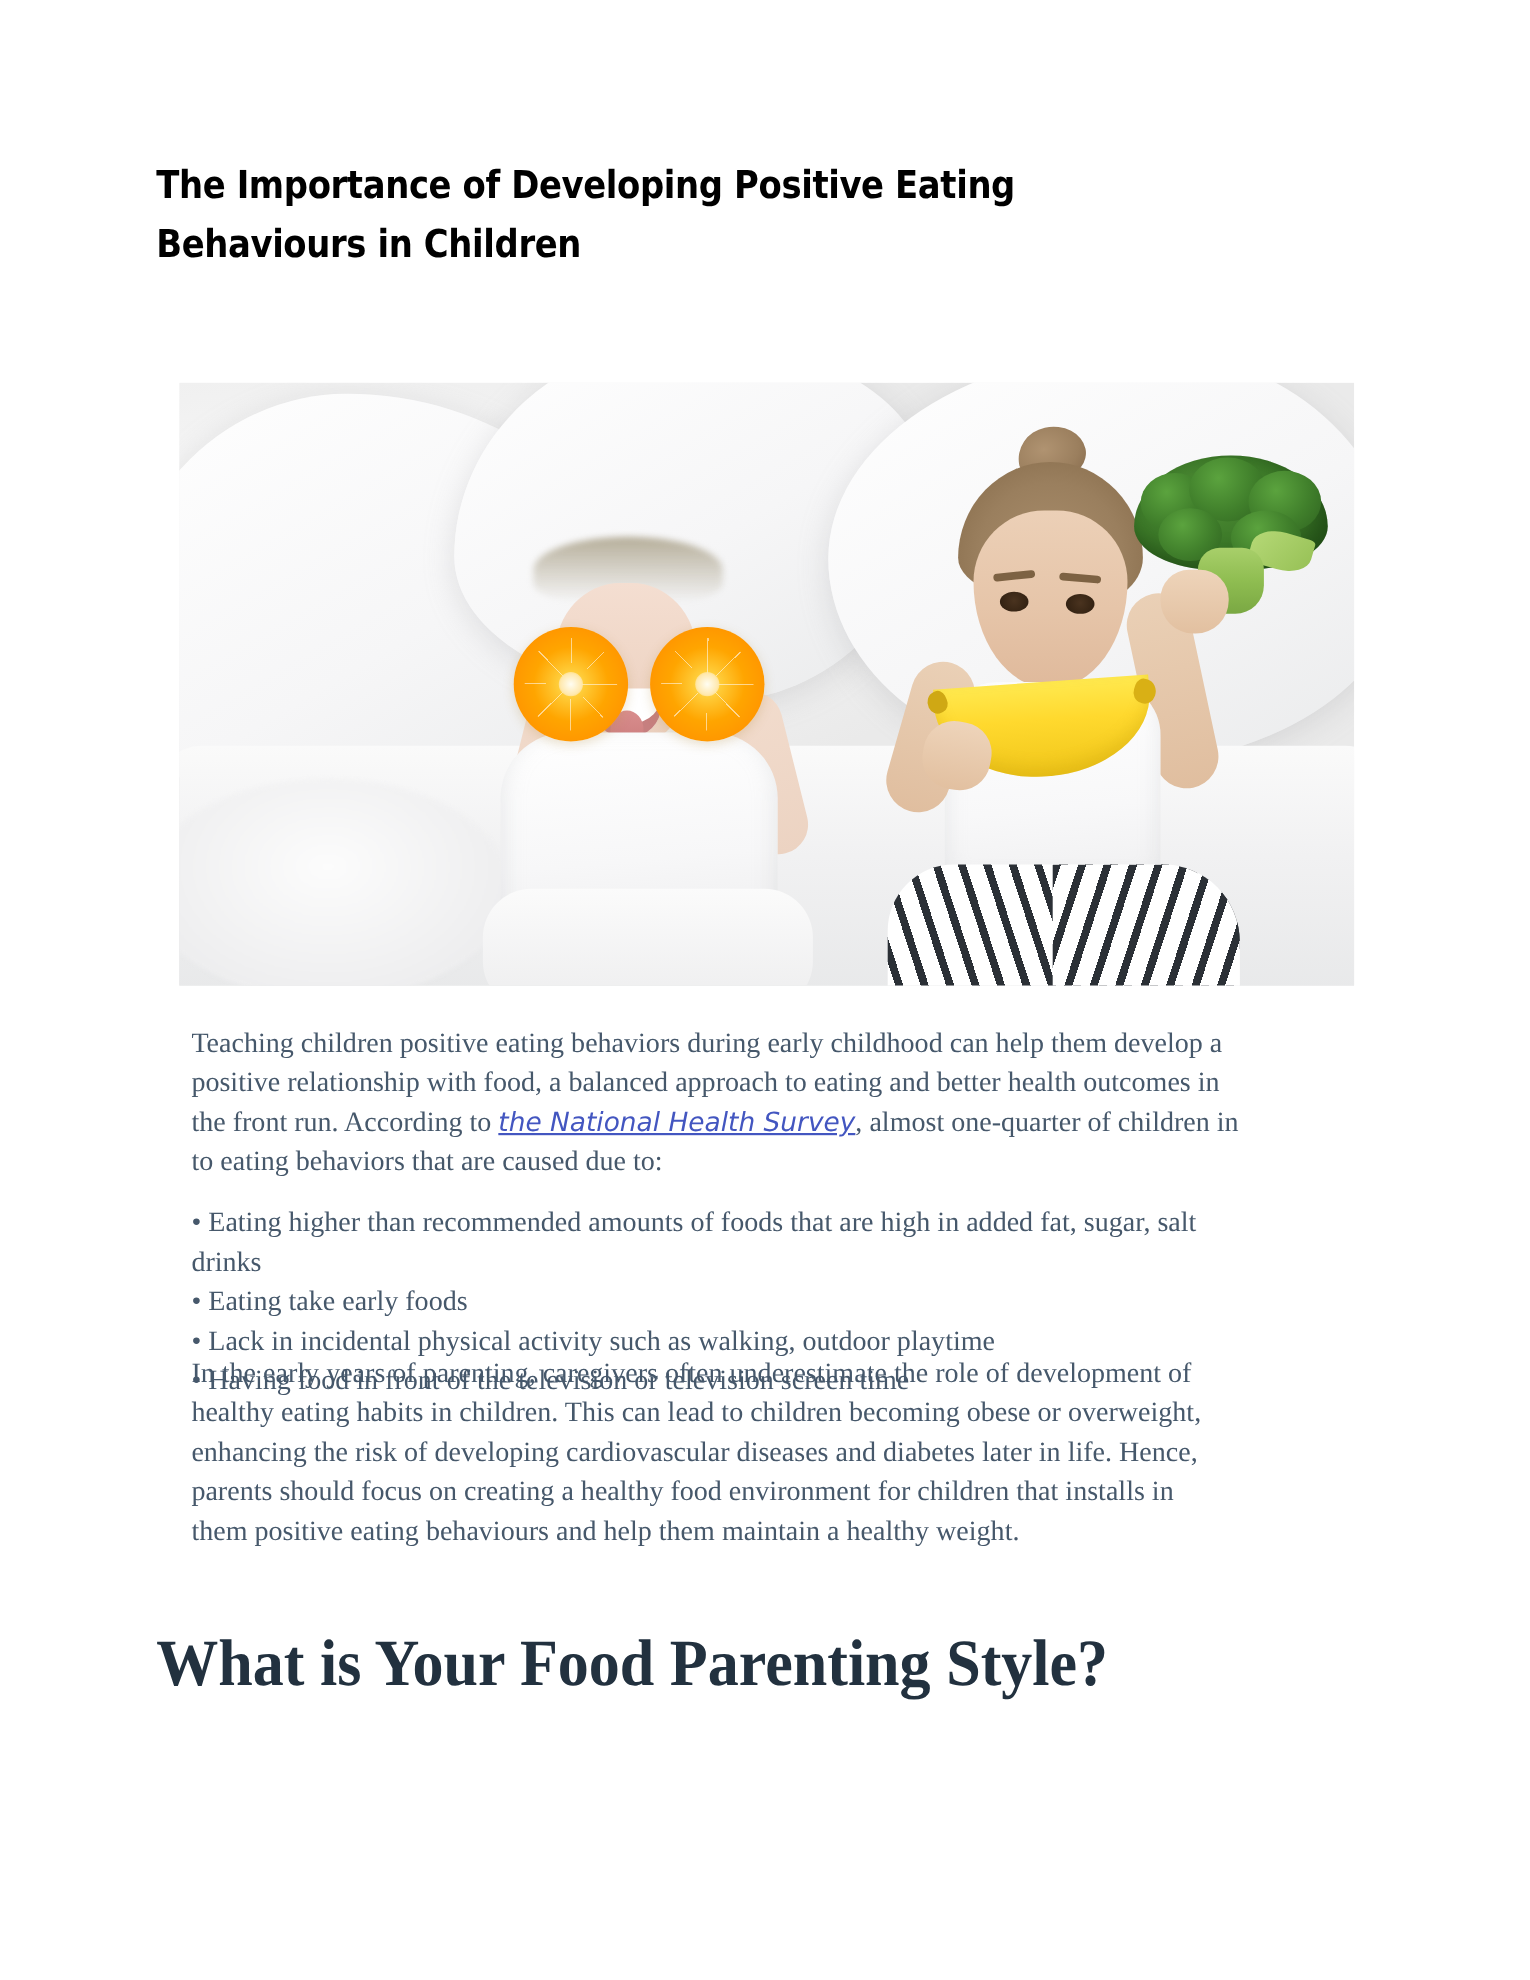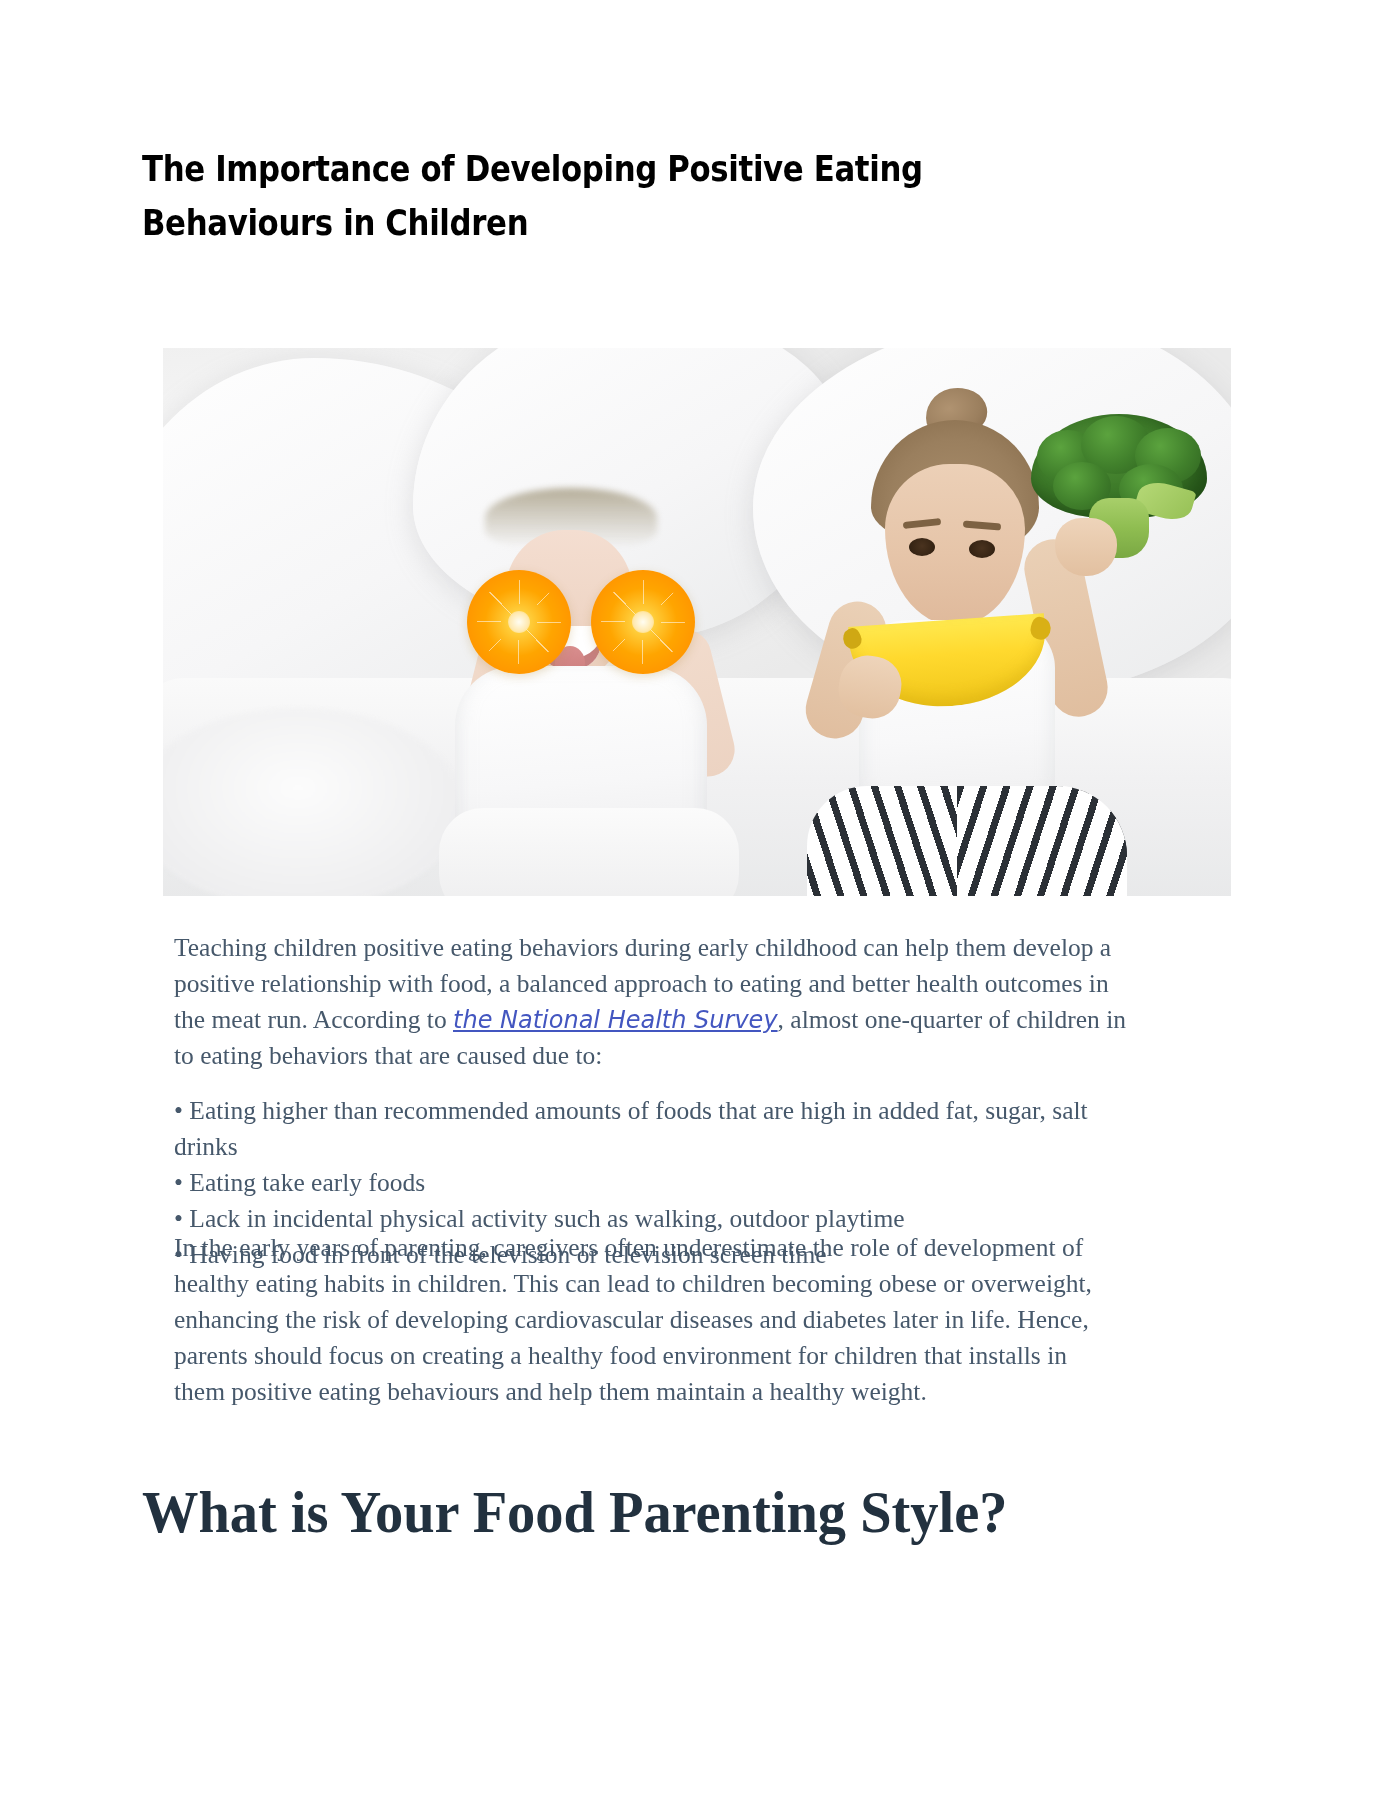--- a/index.html
+++ b/index.html
@@ -369,21 +369,21 @@
             <div class="stem"></div>
           </div>
           <div class="handR"></div>
         </div>
       </div>
     </div>
 
     <div class="body-block p1">
       <p class="line">Teaching children positive eating behaviors during early childhood can help them develop a</p>
       <p class="line">positive relationship with food, a balanced approach to eating and better health outcomes in</p>
-      <p class="line"><span>the meat run. According to </span><a class="inline-link" href="#">the National Health Survey</a><span>, almost one-quarter of children in</span></p>
+      <p class="line"><span>the front run. According to </span><a class="inline-link" href="#">the National Health Survey</a><span>, almost one-quarter of children in</span></p>
       <p class="line">to eating behaviors that are caused due to:</p>
     </div>
 
     <div class="body-block bullets">
       <p class="line"><span>•</span> <span>Eating higher than recommended amounts of foods that are high in added fat, sugar, salt</span></p>
       <p class="line">drinks</p>
       <p class="line"><span>•</span> <span>Eating take early foods</span></p>
       <p class="line"><span>•</span> <span>Lack in incidental physical activity such as walking, outdoor playtime</span></p>
       <p class="line"><span>•</span> <span>Having food in front of the television or television screen time</span></p>
     </div>

